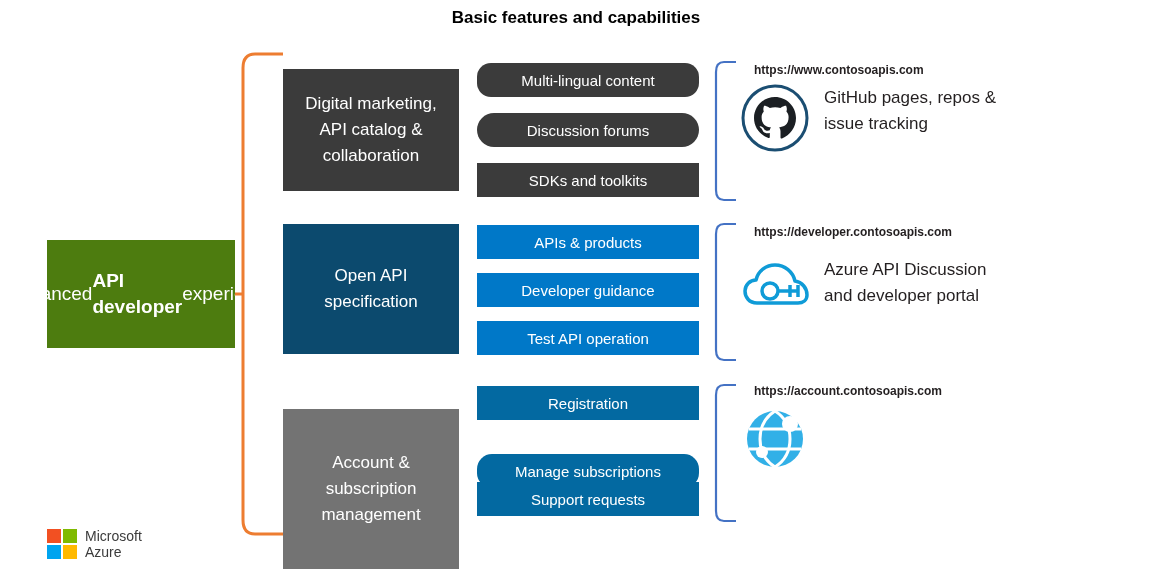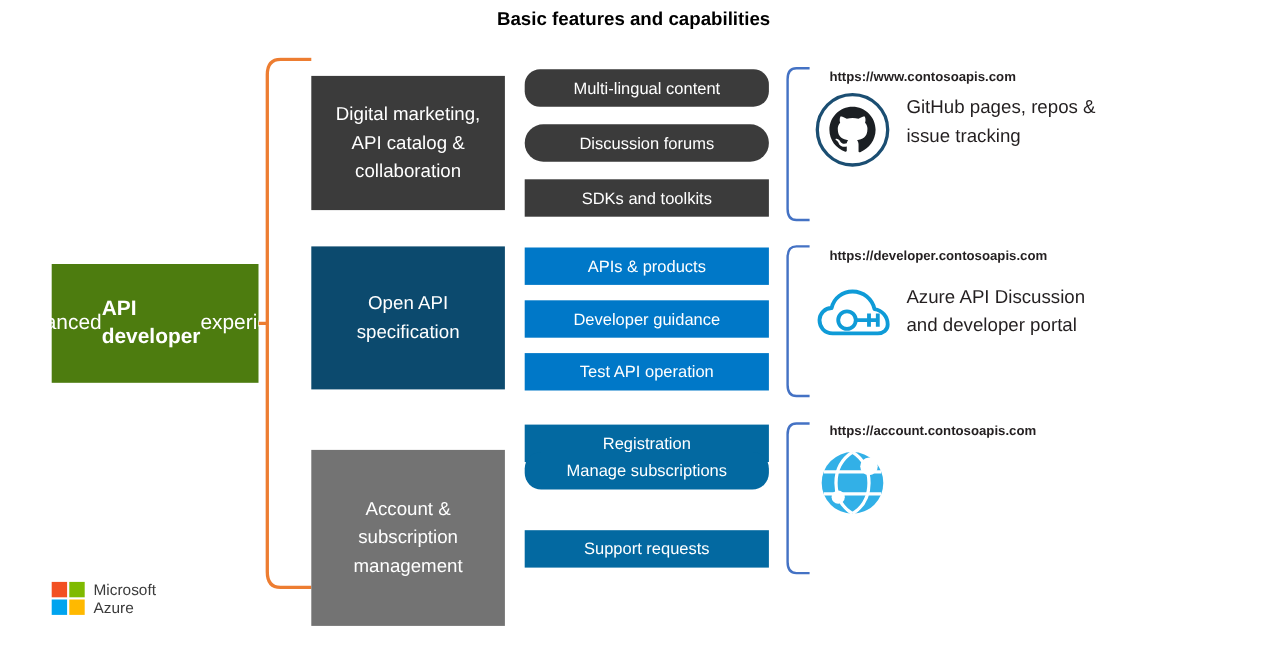--- a/index.html
+++ b/index.html
@@ -186,21 +186,21 @@
 
 <div class="chip dark" style="top:63px;border-radius:14px;">Multi-lingual content</div>
 <div class="chip dark" style="top:113px;border-radius:17px;">Discussion forums</div>
 <div class="chip dark" style="top:163px;">SDKs and toolkits</div>
 
 <div class="chip blue" style="top:225px;">APIs &amp; products</div>
 <div class="chip blue" style="top:273px;">Developer guidance</div>
 <div class="chip blue" style="top:321px;">Test API operation</div>
 
 <div class="chip purple" style="top:386px;">Registration</div>
-<div class="chip purple" style="top:411px;border-radius:15px;">Manage subscriptions</div>
+<div class="chip purple" style="top:454px;border-radius:15px;">Manage subscriptions</div>
 <div class="chip purple" style="top:482px;">Support requests</div>
 
 <div class="blue-bracket" style="left:712px; top:60px; height:142px;">
   <svg width="26" height="142" viewBox="0 0 26 142" fill="none" xmlns="http://www.w3.org/2000/svg">
     <path d="M2 2 H14 Q22 2 22 12 V130 Q22 140 14 140 H2" stroke="#4472c4" stroke-width="2.2" fill="none" transform="scale(-1,1) translate(-26,0)"></path>
   </svg>
 </div>
 <div class="blue-bracket" style="left:712px; top:222px; height:140px;">
   <svg width="26" height="140" viewBox="0 0 26 140" fill="none" xmlns="http://www.w3.org/2000/svg">
     <path d="M2 2 H14 Q22 2 22 12 V128 Q22 138 14 138 H2" stroke="#4472c4" stroke-width="2.2" fill="none" transform="scale(-1,1) translate(-26,0)"></path>

